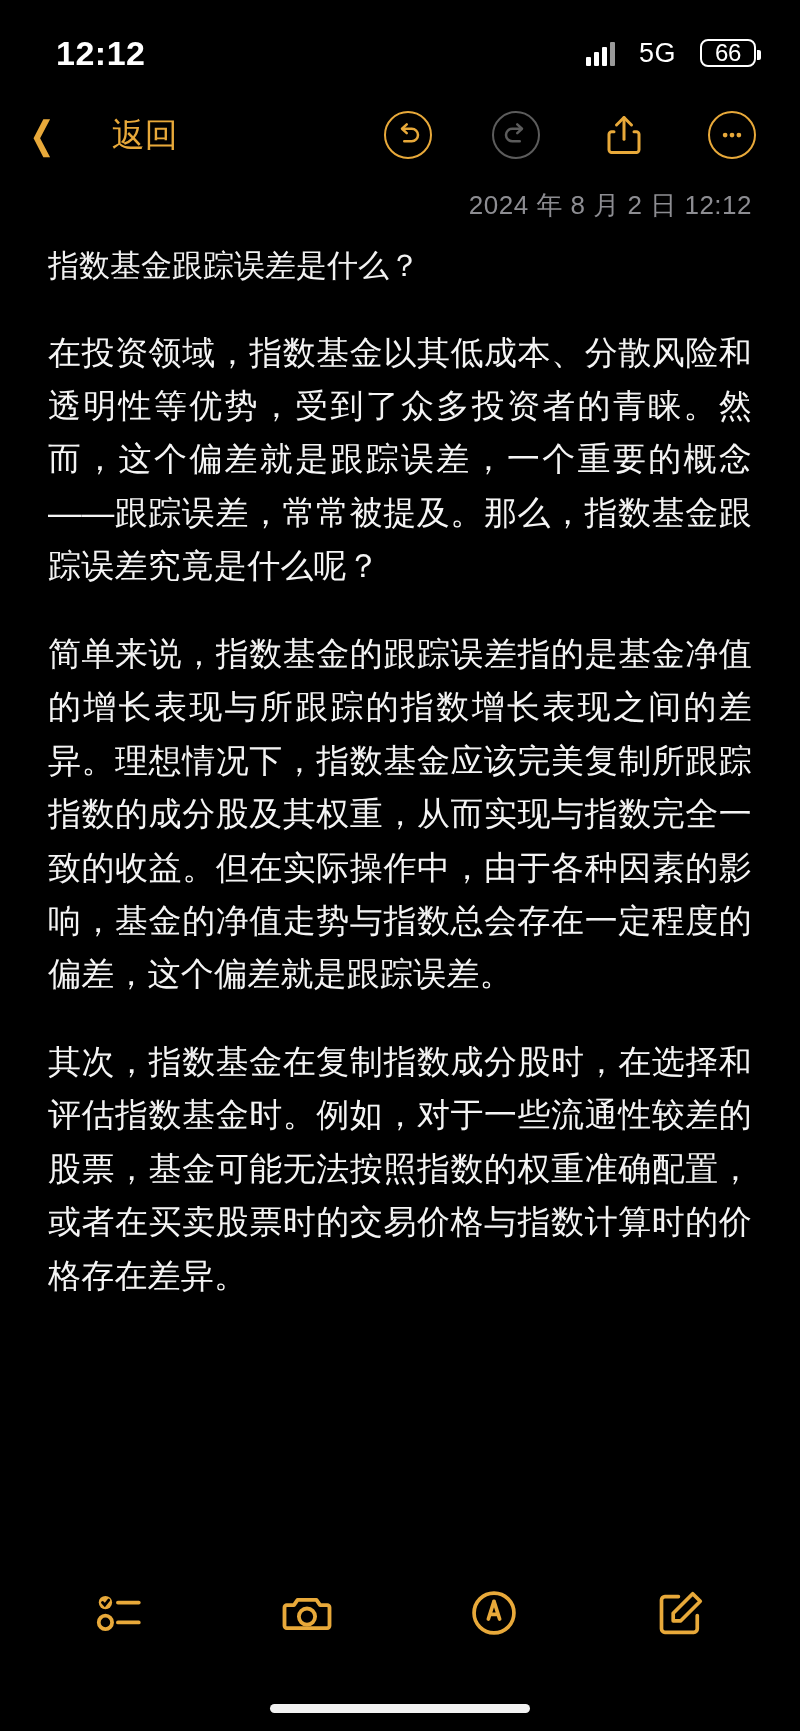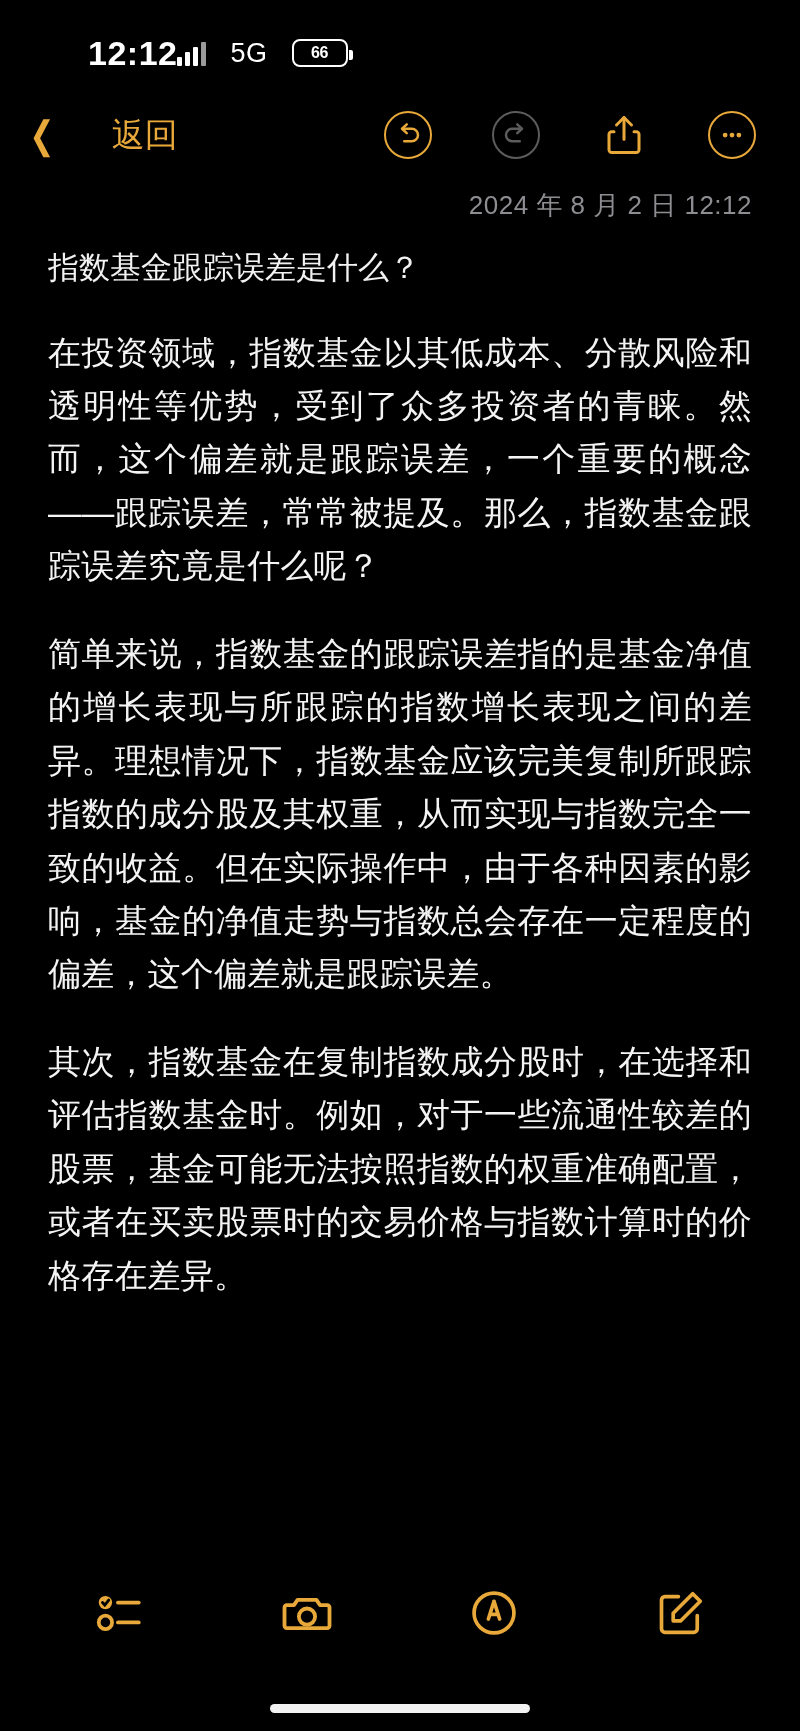--- a/index.html
+++ b/index.html
@@ -13,22 +13,22 @@
     position: relative;
     overflow: hidden;
     color: #fff;
   }
 
   
   .statusbar {
     height: 92px;
     display: flex;
     align-items: center;
+    justify-content: space-between;
     padding: 14px 44px 0 56px;
-    margin-left: 32px;
   }
   .status-time {
     font-size: 34px;
     font-weight: 700;
     letter-spacing: 0.5px;
     color: #ffffff;
   }
   .status-right {
     display: flex;
     align-items: center;
@@ -70,22 +70,22 @@
     content: "";
     position: absolute;
     right: -7px;
     top: 9px;
     width: 4px;
     height: 10px;
     background: #ffffff;
     border-radius: 0 2px 2px 0;
   }
   .battery-text {
-    font-size: 16px;
-    font-weight: 700;
+    font-size: 24px;
+    font-weight: 400;
     color: #ffffff;
     letter-spacing: -0.3px;
   }
 
   
   .navbar {
     height: 86px;
     display: flex;
     align-items: center;
     padding: 0 40px 0 26px;
@@ -144,20 +144,21 @@
     color: #8d8d92;
     font-size: 26px;
     margin-bottom: 22px;
     letter-spacing: 0.5px;
   }
   .doc-title {
     font-size: 31px;
     color: #f2f2f2;
     line-height: 1.5;
     margin-bottom: 34px;
+    font-family: Liberation Mono, monospace;
   }
   .para {
     font-size: 33px;
     line-height: 1.62;
     color: #f4f4f4;
     margin-bottom: 34px;
     text-align: justify;
     letter-spacing: 0.2px;
   }
 

